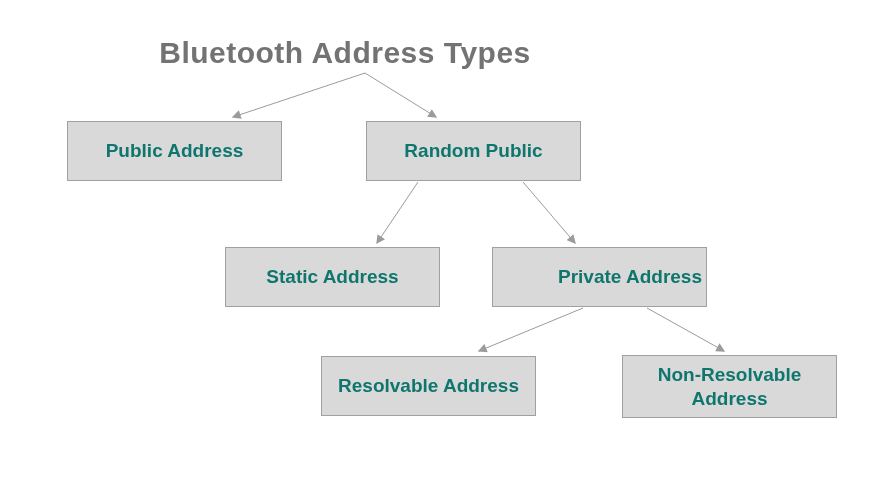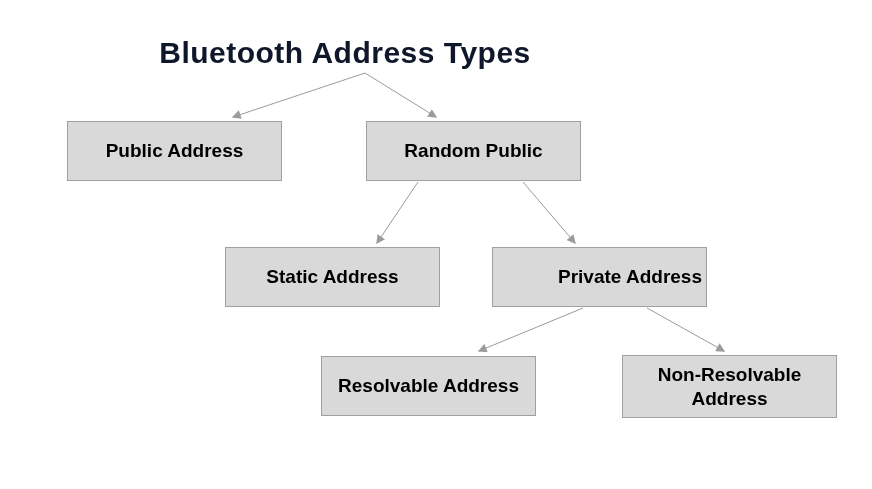--- a/index.html
+++ b/index.html
@@ -17,21 +17,21 @@
   }
   .title {
     position: absolute;
     left: 110px;
     top: 36px;
     width: 470px;
     text-align: center;
     font-size: 30px;
     font-weight: bold;
     letter-spacing: 0.5px;
-    color: #0f172a;
+    color: #737373;
   }
   .edges {
     position: absolute;
     left: 0;
     top: 0;
     width: 872px;
     height: 489px;
     pointer-events: none;
   }
   .node {
@@ -41,21 +41,21 @@
     background: #d9d9d9;
     border: 1px solid #a0a0a0;
     box-sizing: border-box;
     display: flex;
     align-items: center;
     justify-content: center;
     text-align: center;
     font-size: 19px;
     font-weight: bold;
     line-height: 1.25;
-    color: #000000;
+    color: #0f766e;
     padding: 0 4px;
   }
   .node-public        { left: 67px;  top: 121px; }
   .node-random        { left: 366px; top: 121px; }
   .node-static        { left: 225px; top: 247px; }
   .node-private       { left: 492px; top: 247px; justify-content: flex-end; }
   .node-resolvable    { left: 321px; top: 356px; }
   .node-nonresolvable { left: 622px; top: 355px; height: 63px; }
 </style>
 </head>

